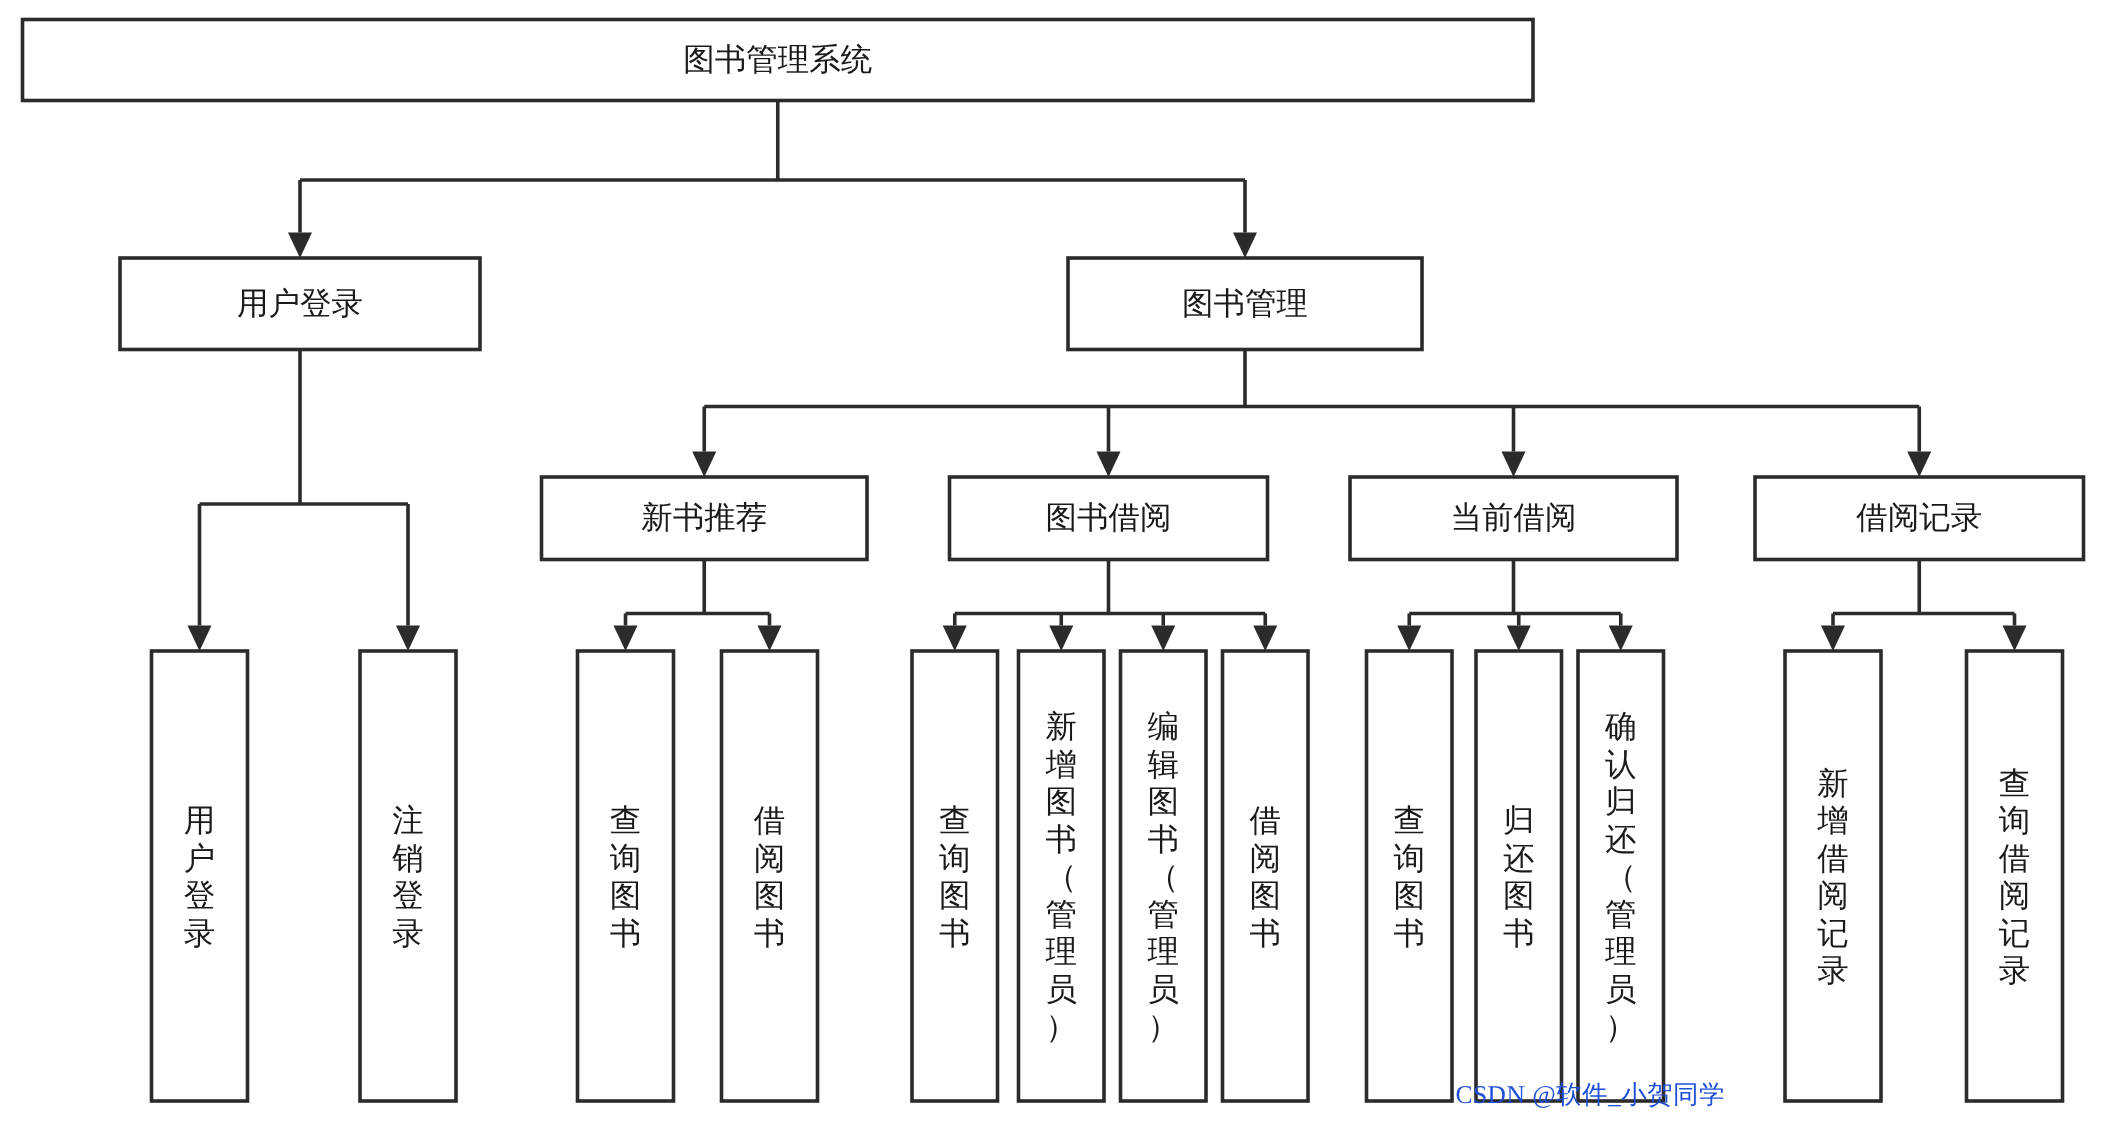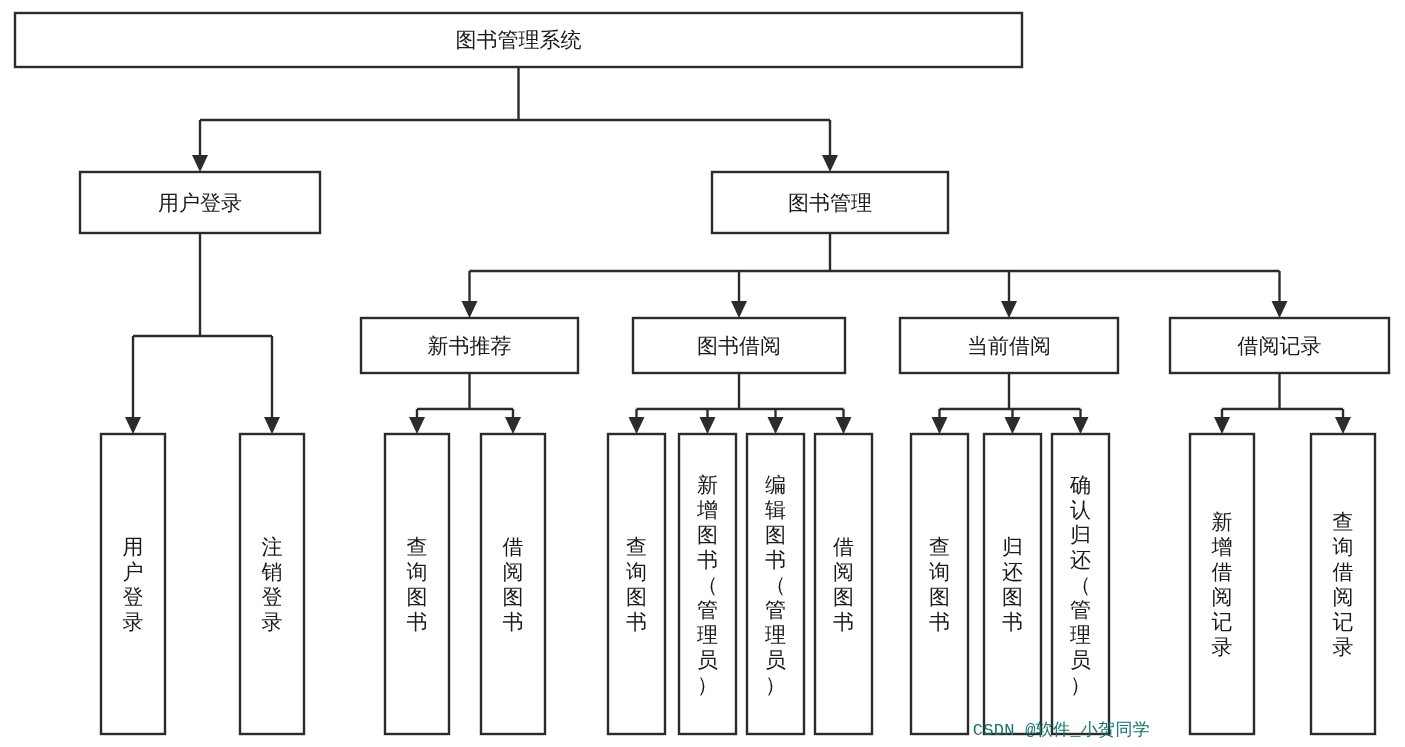--- a/index.html
+++ b/index.html
@@ -52,23 +52,23 @@
   .node-label-v {
     font-family: "DejaVu Sans", "Liberation Sans", sans-serif;
     font-size: 21px;
     fill: #1a1a1a;
     text-anchor: middle;
   }
   .watermark {
     position: absolute;
     right: 8px;
     bottom: 6px;
-    font-family: Liberation Mono, monospace;
+    font-family: Liberation Serif, serif;
     font-size: 17px;
-    color: #0f766e;
+    color: #1d4ed8;
     white-space: nowrap;
     letter-spacing: 0.3px;
     margin-left: 16px;
   }
 </style>
 </head>
 <body>
 
 <div id="diagram-root">
   <svg id="tree-svg" viewBox="0 0 1405 747">

